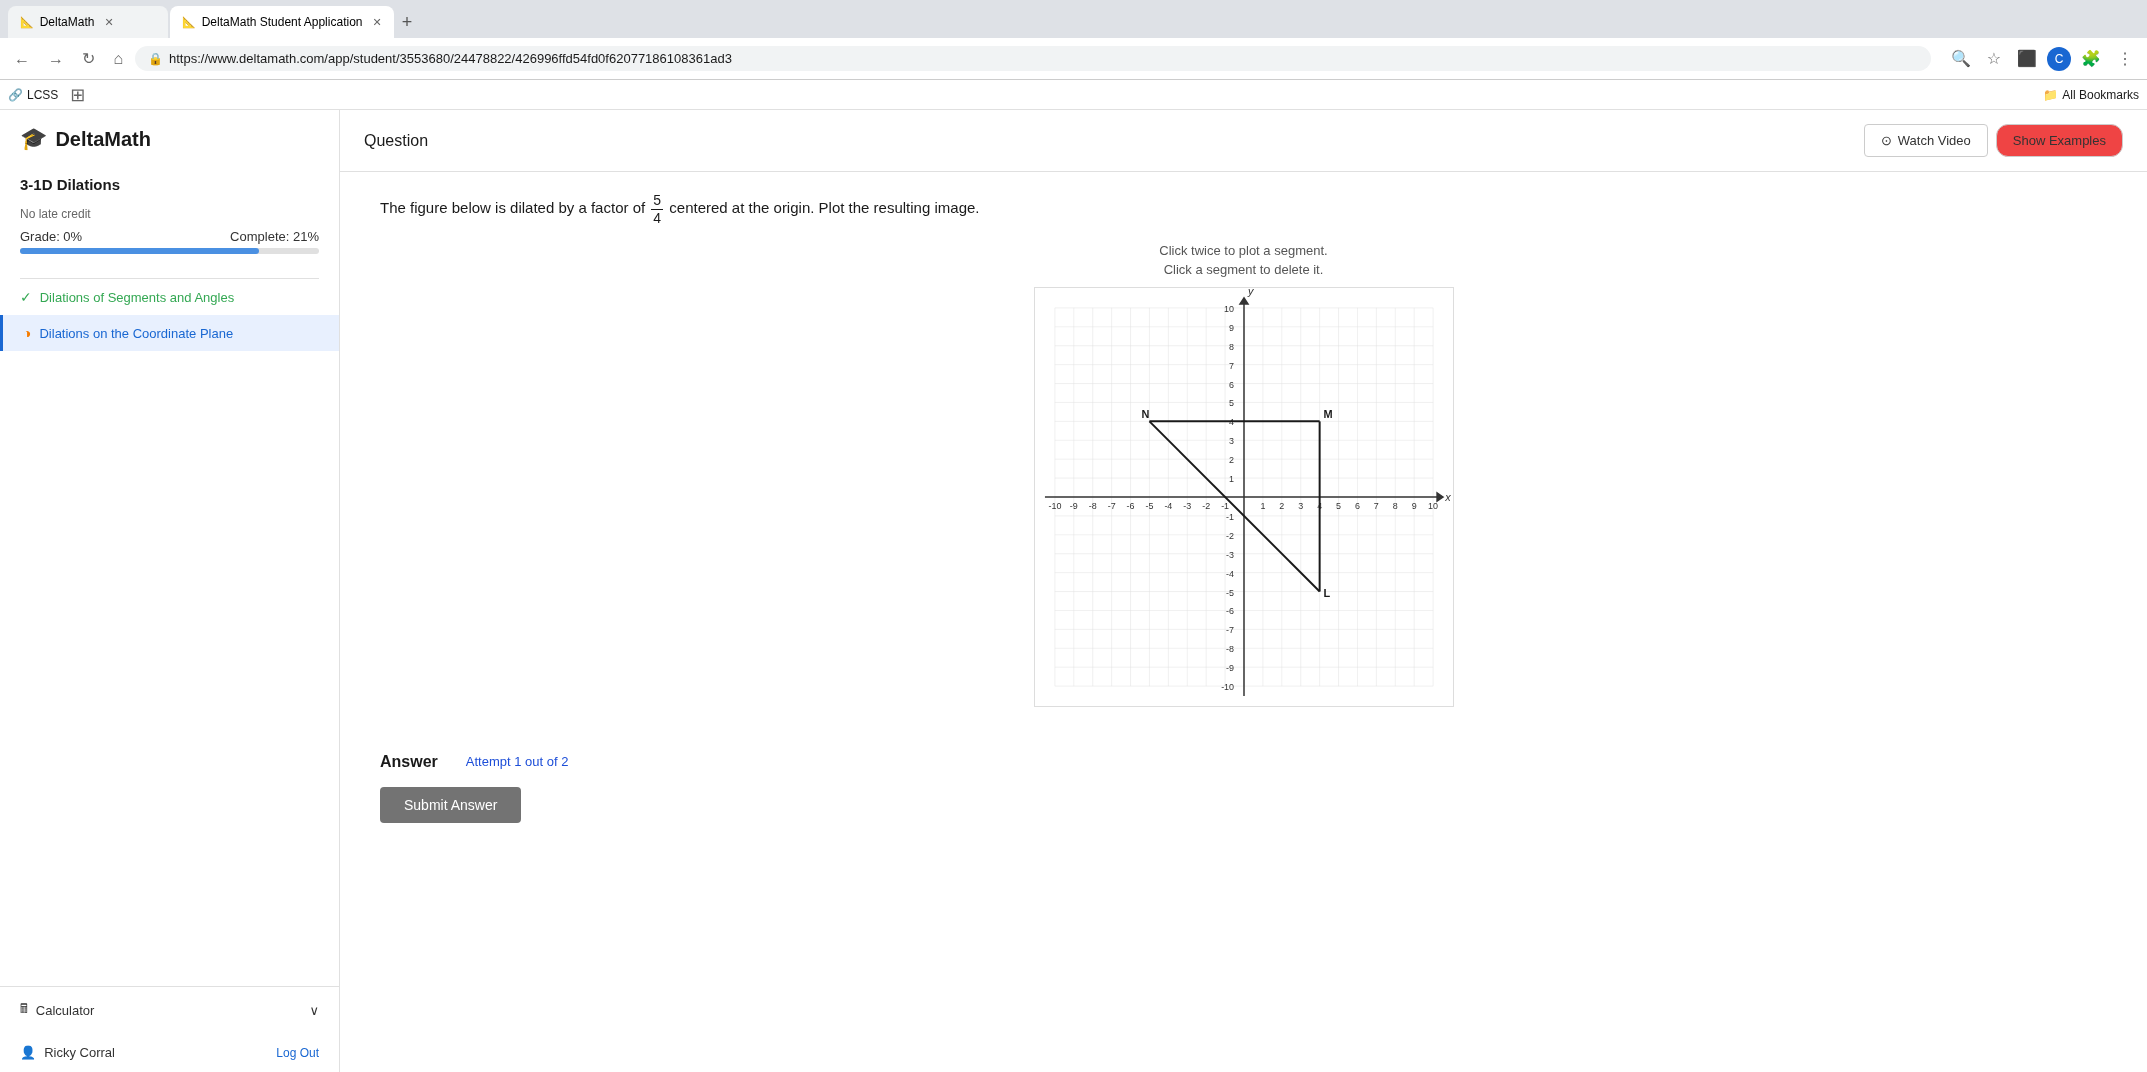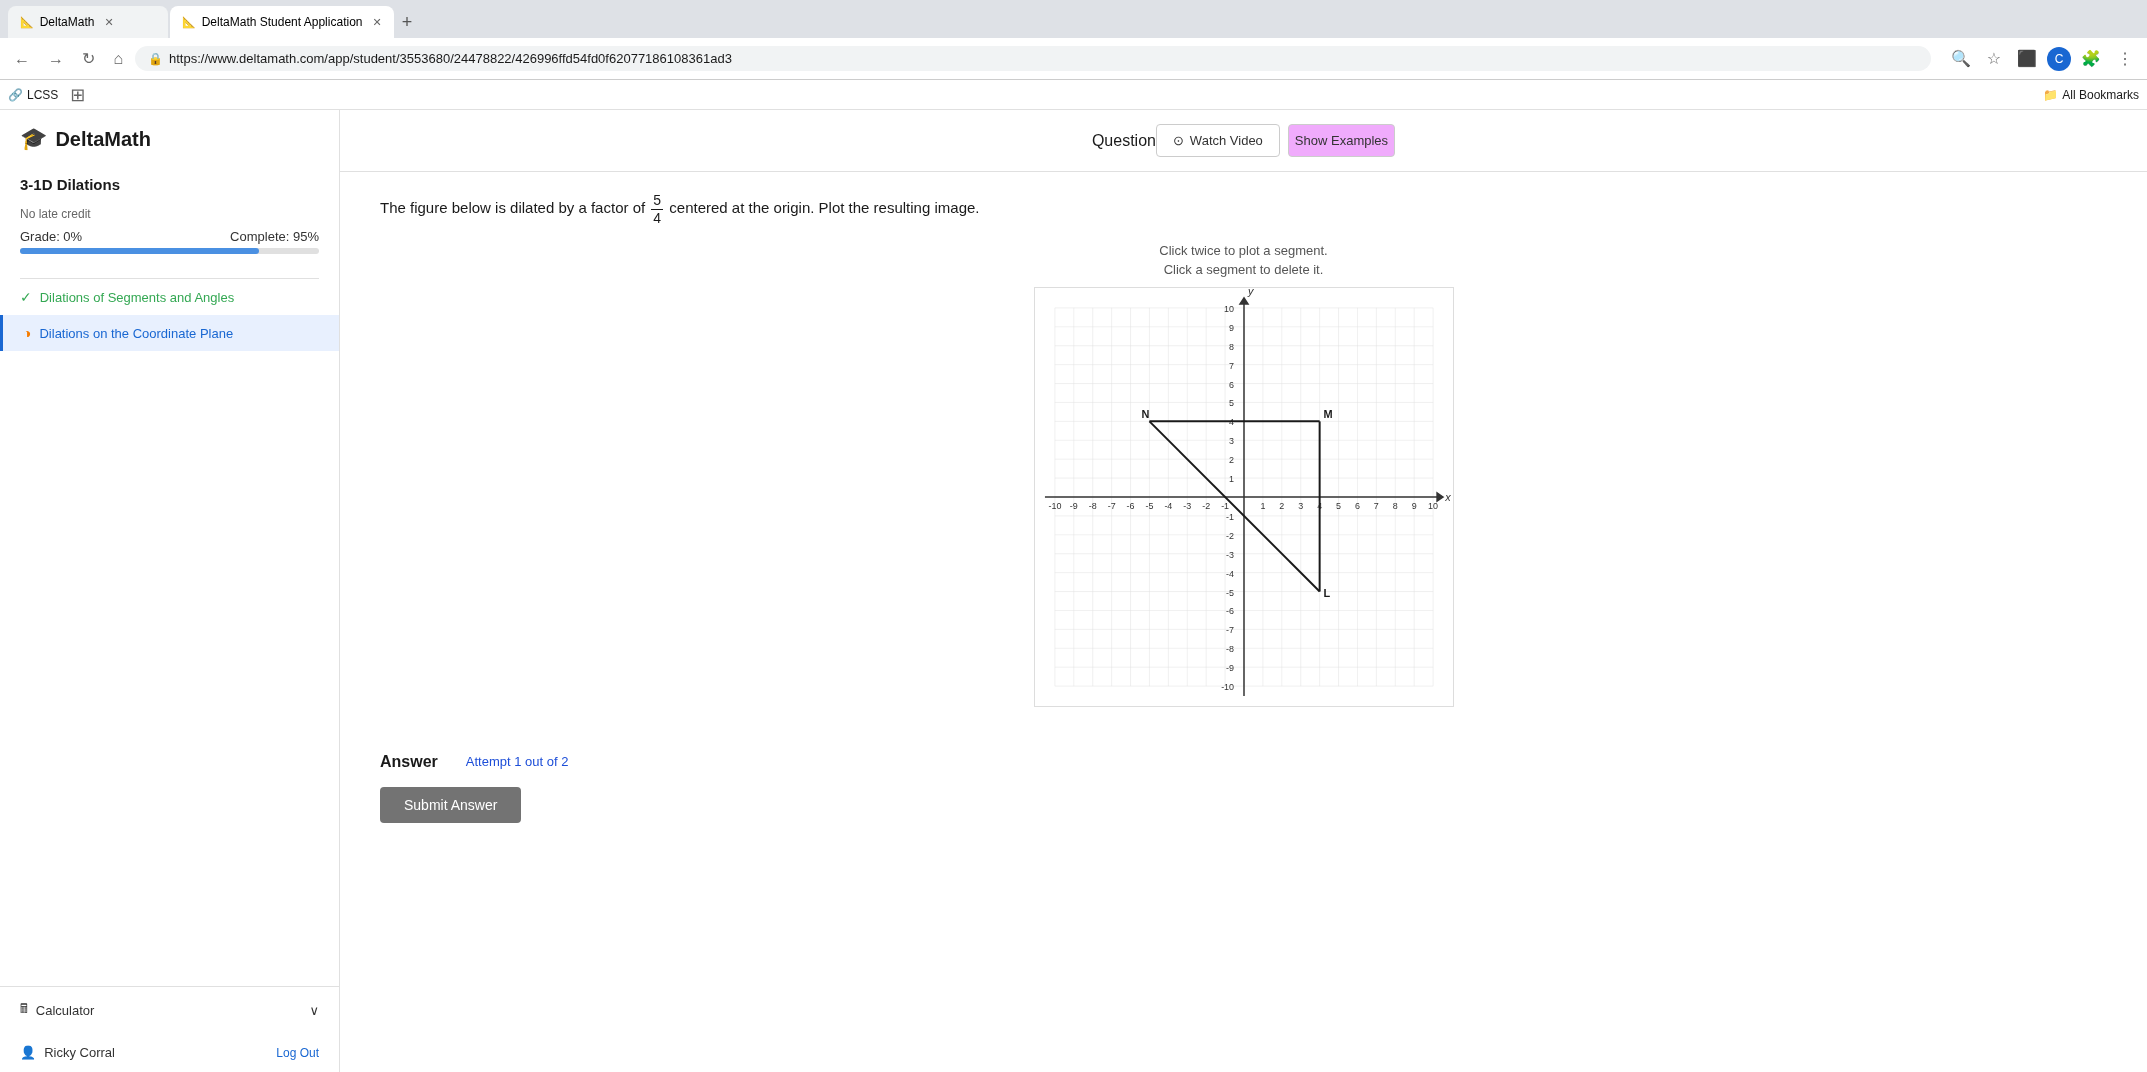--- a/index.html
+++ b/index.html
@@ -41,25 +41,25 @@
     .sidebar-menu-item.active { background: #e8f0fe; color: #1967d2; font-weight: 500; border-left: 3px solid #1967d2; }
     .sidebar-menu-item.completed { color: #34a853; }
     .check-icon { color: #34a853; font-size: 14px; }
     .circle-icon { color: #f57c00; font-size: 14px; }
     .sidebar-bottom { margin-top: auto; border-top: 1px solid #e0e0e0; }
     .sidebar-bottom-item { display: flex; align-items: center; justify-content: space-between; padding: 12px 20px; cursor: pointer; font-size: 13px; color: #333; }
     .sidebar-bottom-left { display: flex; align-items: center; gap: 8px; }
 
     
     .main-content { flex: 1; background: #ffffff; overflow-y: auto; padding: 0; }
-    .question-header { display: flex; align-items: center; justify-content: center; padding: 14px 24px; border-bottom: 1px solid #e0e0e0; }
+    .question-header { display: flex; align-items: center; justify-content: space-between; padding: 14px 24px; border-bottom: 1px solid #e0e0e0; }
     .question-label { font-size: 16px; font-weight: 500; color: #1a1a1a; }
     .header-buttons { display: flex; gap: 8px; }
     .watch-video-btn { display: flex; align-items: center; gap: 6px; background: #fff; border: 1px solid #ccc; padding: 8px 16px; border-radius: 4px; cursor: pointer; font-size: 13px; color: #333; }
-    .show-examples-btn { background: #f0abfc; border: 1px solid #ccc; padding: 8px 6px; border-radius: 4px; cursor: pointer; font-size: 13px; color: #333; }
+    .show-examples-btn { background: #ef4444; border: 1px solid #ccc; padding: 8px 16px; border-radius: 12px; cursor: pointer; font-size: 13px; color: #333; }
 
     .question-body { padding: 20px 40px; }
     .question-text { font-size: 15px; color: #1a1a1a; margin-bottom: 16px; line-height: 1.6; }
     .fraction { display: inline-flex; flex-direction: column; align-items: center; vertical-align: middle; font-size: 14px; margin: 0 2px; }
     .fraction .num { border-bottom: 1px solid #1a1a1a; padding: 0 2px; line-height: 1.2; }
     .fraction .den { padding: 0 2px; line-height: 1.2; }
     .instruction-text { font-size: 13px; color: #555; text-align: center; margin-bottom: 4px; }
     .graph-container { display: flex; justify-content: center; margin: 10px 0; }
 
     
@@ -125,21 +125,21 @@
     <div class="sidebar-logo">
       <span class="logo-icon">🎓</span>
       <span class="logo-text">DeltaMath</span>
     </div>
 
     <div class="sidebar-section">
       <div class="assignment-title">3-1D Dilations</div>
       <div class="assignment-subtitle">No late credit</div>
       <div class="grade-row">
         <span>Grade: 0%</span>
-        <span>Complete: 95%</span>
+        <span>Complete: 21%</span>
       </div>
       <div class="progress-bar-container">
         <div class="progress-bar-fill" style="width:80%"></div>
       </div>
     </div>
 
     <div class="sidebar-divider"></div>
 
     <div class="sidebar-menu-item completed">
       <span class="check-icon">✓</span>

